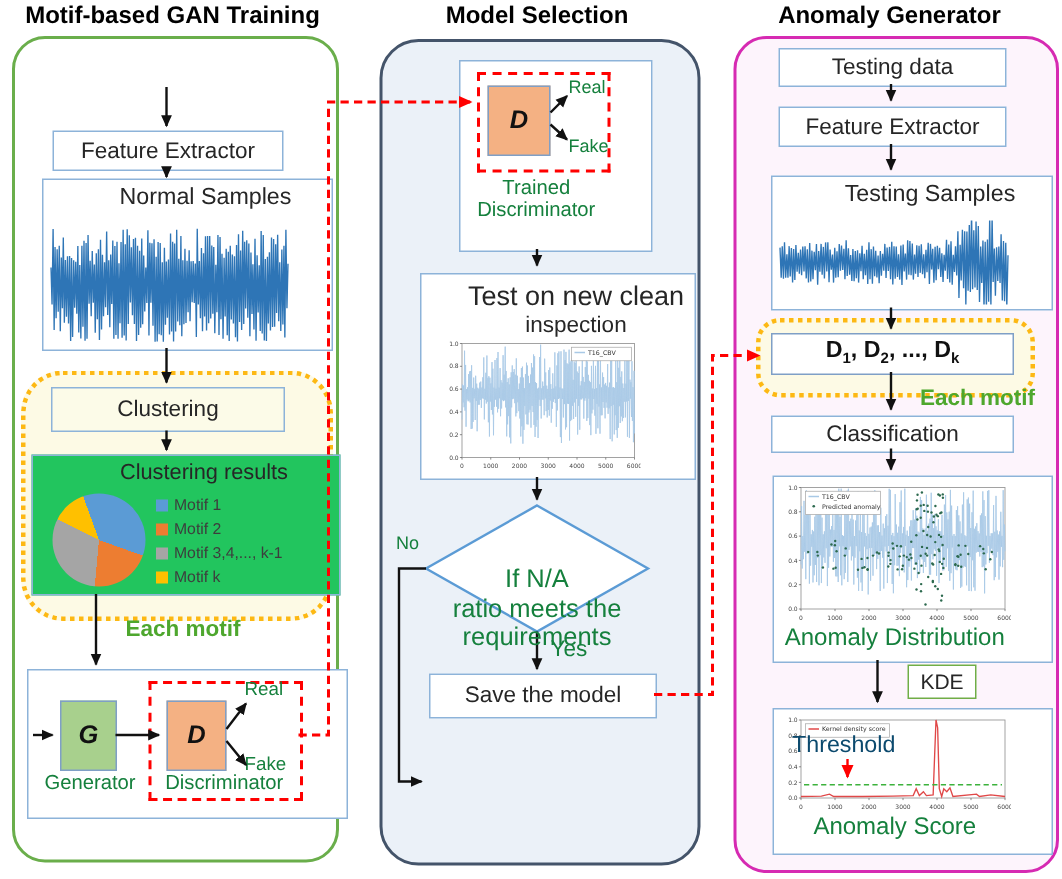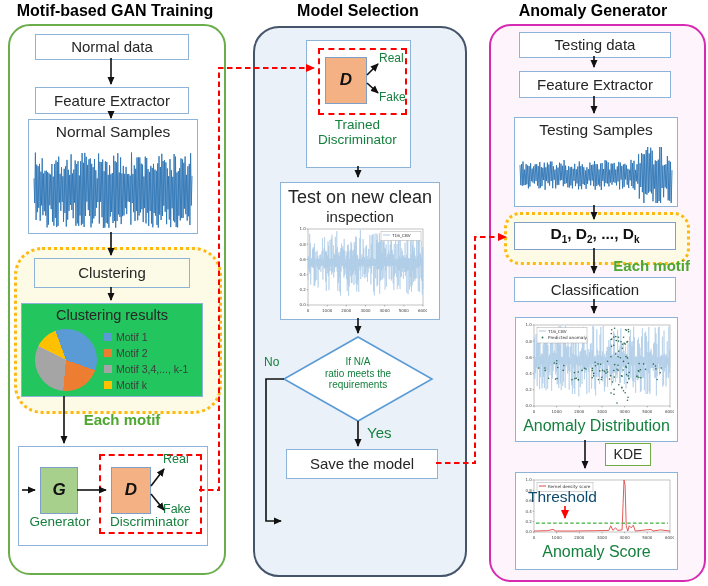--- a/index.html
+++ b/index.html
@@ -3,21 +3,21 @@
 <meta charset="utf-8">
 <style>
   html,body{margin:0;padding:0;background:#fff;}
   .canvas{position:relative;width:708px;height:586px;background:#fff;
           font-family:"Liberation Sans",sans-serif;overflow:hidden;}
   .col-title{position:absolute;font-weight:700;font-size:16px;text-align:center;color:#000;}
   .panel{position:absolute;background:#fff;border:2.5px solid #888;border-radius:22px;}
   .box{position:absolute;background:#fff;border:1.5px solid #8db3d9;display:flex;
        align-items:center;justify-content:center;text-align:center;color:#262626;
        font-size:15px;line-height:1.2;}
-  .bigbox{position:absolute;background:#fff;border:1.5px solid #8db3d9;color:#262626;}
+  .bigbox{position:absolute;background:#fff;border:1.5px solid #8db3d9;color:#262626;padding-left:24px;}
   .bigbox .bb-title{display:block;width:100%;text-align:center;margin-top:3px;font-size:15.5px;}
   .label{position:absolute;color:#15803d;}
   .green-bold{font-weight:700;font-size:15px;}
   .dashed-red{position:absolute;border:2px dashed #ff0000;}
   .gd{font-weight:700;font-style:italic;font-size:17px;color:#111;}
   .dotted{position:absolute;border:3.5px dotted #fdb813;border-radius:28px;}
   .legend-row{display:flex;align-items:center;gap:4px;height:16px;font-size:10.5px;color:#3d3d3d;}
   .legend-sq{width:8px;height:8px;flex:0 0 8px;}
   sub{font-size:10px;}
   svg.plot, svg.wave{position:absolute;}
@@ -29,21 +29,20 @@
 <div class="canvas">
 
   <div class="col-title" style="left:0;top:2px;width:230px">Motif-based GAN Training</div>
   <div class="col-title" style="left:255px;top:2px;width:206px">Model Selection</div>
   <div class="col-title" style="left:478px;top:2px;width:230px">Anomaly Generator</div>
 
   <div class="panel" style="left: 8px; top: 24px; width: 214px; height: 547px; border-color: rgb(106, 174, 75);"></div>
   <div class="panel" style="left: 253px; top: 26px; width: 210px; height: 547px; border-radius: 26px; border-color: rgb(68, 84, 106); background-color: rgb(235, 241, 248);"></div>
   <div class="panel" style="left: 489px; top: 24px; width: 213px; height: 554px; border-color: rgb(214, 42, 178); background-color: rgb(253, 244, 252);"></div>
 
-  <div class="box" style="left:35px;top:34px;width:152px;height:24px">Normal data</div>
   <div class="box" style="left:35px;top:87px;width:152px;height:25px">Feature Extractor</div>
 
   <div class="bigbox" style="left:28px;top:119px;width:168px;height:113px">
     <span class="bb-title">Normal Samples</span>
     <svg class="wave" id="wave1" width="162" height="80" style="left:3px;top:30px">
         <path d="M2.0,28.3L2.7,53.0L3.4,2.6L4.1,70.0L4.7,14.7L5.4,62.2L6.1,16.2L6.8,57.8L7.5,13.9L8.2,70.8L8.9,21.7L9.6,55.5L10.2,8.3L10.9,65.2L11.6,23.4L12.3,61.2L13.0,20.8L13.7,65.6L14.4,20.7L15.1,77.4L15.7,22.0L16.4,74.7L17.1,23.5L17.8,55.2L18.5,24.5L19.2,59.1L19.9,14.0L20.5,71.7L21.2,26.6L21.9,75.7L22.6,13.9L23.3,67.9L24.0,10.5L24.7,77.1L25.4,12.0L26.0,75.9L26.7,6.6L27.4,52.5L28.1,23.9L28.8,60.9L29.5,17.3L30.2,51.9L30.9,26.3L31.5,71.8L32.2,18.8L32.9,62.8L33.6,16.1L34.3,76.6L35.0,9.9L35.7,69.7L36.3,19.8L37.0,60.9L37.7,24.9L38.4,54.9L39.1,4.3L39.8,60.0L40.5,23.5L41.2,68.2L41.8,19.6L42.5,52.6L43.2,10.4L43.9,75.9L44.6,14.0L45.3,73.4L46.0,11.2L46.7,75.9L47.3,25.5L48.0,65.5L48.7,11.3L49.4,75.1L50.1,3.1L50.8,73.7L51.5,12.8L52.1,77.0L52.8,2.9L53.5,66.0L54.2,6.8L54.9,51.6L55.6,14.9L56.3,60.1L57.0,9.3L57.6,66.0L58.3,8.5L59.0,77.4L59.7,13.8L60.4,73.3L61.1,17.2L61.8,68.5L62.5,9.0L63.1,66.1L63.8,20.3L64.5,57.7L65.2,28.4L65.9,52.0L66.6,3.5L67.3,73.6L67.9,11.8L68.6,51.8L69.3,12.1L70.0,67.2L70.7,9.5L71.4,77.9L72.1,21.2L72.8,77.6L73.4,11.3L74.1,72.8L74.8,12.0L75.5,73.5L76.2,24.9L76.9,77.8L77.6,15.1L78.3,66.5L78.9,24.3L79.6,61.9L80.3,23.0L81.0,73.0L81.7,5.7L82.4,71.0L83.1,11.1L83.7,77.7L84.4,12.4L85.1,71.0L85.8,3.2L86.5,64.4L87.2,22.5L87.9,66.9L88.6,7.4L89.2,74.1L89.9,23.5L90.6,66.2L91.3,15.9L92.0,65.4L92.7,23.8L93.4,58.1L94.1,16.9L94.7,64.1L95.4,24.1L96.1,51.5L96.8,24.0L97.5,52.0L98.2,25.7L98.9,74.7L99.5,2.5L100.2,53.0L100.9,24.0L101.6,62.2L102.3,15.3L103.0,70.9L103.7,18.8L104.4,61.0L105.0,7.5L105.7,70.3L106.4,7.3L107.1,65.5L107.8,7.4L108.5,62.4L109.2,13.6L109.9,59.2L110.5,14.6L111.2,72.1L111.9,26.5L112.6,58.1L113.3,6.6L114.0,73.4L114.7,8.0L115.3,62.8L116.0,19.1L116.7,75.9L117.4,21.9L118.1,61.0L118.8,15.9L119.5,73.5L120.2,17.9L120.8,77.3L121.5,13.9L122.2,63.0L122.9,19.6L123.6,65.7L124.3,20.8L125.0,74.9L125.7,13.4L126.3,77.6L127.0,6.2L127.7,64.6L128.4,17.0L129.1,70.0L129.8,3.8L130.5,66.0L131.1,11.1L131.8,55.7L132.5,10.2L133.2,61.8L133.9,12.4L134.6,74.2L135.3,18.4L136.0,59.3L136.6,26.2L137.3,69.6L138.0,9.1L138.7,77.1L139.4,20.2L140.1,58.3L140.8,26.8L141.5,70.6L142.1,4.0L142.8,72.3L143.5,6.6L144.2,77.0L144.9,22.6L145.6,77.4L146.3,21.1L146.9,65.7L147.6,18.2L148.3,70.4L149.0,8.4L149.7,68.0L150.4,9.3L151.1,67.9L151.8,12.8L152.4,58.6L153.1,6.5L153.8,64.2L154.5,24.9L155.2,70.6L155.9,16.3L156.6,66.3L157.3,13.9L157.9,75.0L158.6,3.2L159.3,55.5L160.0,25.9" fill="none" stroke="#2e75b6" stroke-width="0.9"></path>
       </svg>
   </div>
 
   <div class="dotted" style="left: 14px; top: 247px; width: 202px; height: 161px; border-color: rgb(253, 184, 19); background-color: rgb(253, 250, 229);"></div>
@@ -124,21 +123,21 @@
         <text x="110.83333333333333" y="87" font-size="4" text-anchor="middle" fill="#444" font-family="DejaVu Sans">5000</text>
         <line x1="130" y1="80" x2="130" y2="81.4" stroke="#666" stroke-width="0.5"></line>
         <text x="130" y="87" font-size="4" text-anchor="middle" fill="#444" font-family="DejaVu Sans">6000</text>
         <path d="M15.0,54.7L15.3,31.4L15.7,43.3L16.0,32.0L16.4,46.5L16.7,8.8L17.0,48.8L17.4,18.3L17.7,59.5L18.0,34.4L18.4,41.3L18.7,33.2L19.1,42.5L19.4,24.4L19.7,42.0L20.1,22.6L20.4,43.3L20.8,22.3L21.1,61.0L21.4,18.5L21.8,60.7L22.1,33.6L22.4,56.3L22.8,26.7L23.1,40.5L23.5,34.2L23.8,55.0L24.1,25.5L24.5,42.3L24.8,30.8L25.1,62.5L25.5,33.5L25.8,44.8L26.2,34.2L26.5,44.8L26.8,30.1L27.2,41.6L27.5,29.4L27.9,46.9L28.2,33.4L28.5,40.5L28.9,26.5L29.2,40.8L29.5,13.3L29.9,54.6L30.2,34.2L30.6,41.5L30.9,23.5L31.2,44.0L31.6,12.0L31.9,42.8L32.3,26.9L32.6,56.5L32.9,25.8L33.3,66.0L33.6,26.8L33.9,42.7L34.3,30.6L34.6,48.3L35.0,16.4L35.3,51.3L35.6,20.8L36.0,65.2L36.3,33.4L36.6,46.2L37.0,15.0L37.3,41.4L37.7,34.1L38.0,46.1L38.3,13.7L38.7,49.9L39.0,9.7L39.4,47.5L39.7,33.4L40.0,40.5L40.4,20.4L40.7,52.5L41.0,28.4L41.4,47.3L41.7,30.1L42.1,41.8L42.4,11.8L42.7,42.4L43.1,24.8L43.4,41.9L43.8,6.1L44.1,46.6L44.4,22.3L44.8,65.9L45.1,29.7L45.4,57.9L45.8,27.2L46.1,52.4L46.5,31.3L46.8,66.6L47.1,26.6L47.5,70.6L47.8,23.2L48.1,46.6L48.5,18.6L48.8,41.1L49.2,23.0L49.5,40.7L49.8,21.1L50.2,43.8L50.5,24.8L50.9,52.6L51.2,13.9L51.5,50.4L51.9,25.5L52.2,43.2L52.5,34.4L52.9,49.1L53.2,30.7L53.6,54.0L53.9,26.6L54.2,66.0L54.6,20.4L54.9,59.2L55.3,19.4L55.6,70.8L55.9,26.7L56.3,61.6L56.6,33.8L56.9,45.6L57.3,24.4L57.6,51.3L58.0,16.8L58.3,57.8L58.6,18.7L59.0,58.0L59.3,25.6L59.6,50.0L60.0,30.5L60.3,48.1L60.7,24.7L61.0,60.1L61.3,17.0L61.7,45.6L62.0,20.1L62.4,49.7L62.7,11.3L63.0,58.3L63.4,12.5L63.7,66.3L64.0,29.7L64.4,59.5L64.7,30.4L65.1,54.9L65.4,34.1L65.7,67.0L66.1,33.5L66.4,41.5L66.8,13.0L67.1,45.7L67.4,4.8L67.8,54.0L68.1,33.9L68.4,41.3L68.8,29.4L69.1,41.5L69.5,32.3L69.8,51.8L70.1,14.1L70.5,40.6L70.8,23.3L71.1,49.1L71.5,32.1L71.8,53.3L72.2,34.3L72.5,48.3L72.8,21.7L73.2,52.1L73.5,20.0L73.9,42.0L74.2,31.1L74.5,56.8L74.9,34.3L75.2,47.5L75.5,23.9L75.9,42.9L76.2,33.9L76.6,41.1L76.9,9.9L77.2,43.7L77.6,32.6L77.9,59.6L78.3,18.6L78.6,48.6L78.9,10.5L79.3,41.0L79.6,9.3L79.9,40.5L80.3,33.3L80.6,66.4L81.0,9.2L81.3,70.3L81.6,34.0L82.0,41.0L82.3,34.1L82.6,53.3L83.0,8.1L83.3,44.4L83.7,15.0L84.0,61.3L84.3,9.6L84.7,59.8L85.0,17.2L85.4,44.1L85.7,17.8L86.0,44.3L86.4,8.1L86.7,68.7L87.0,16.6L87.4,55.7L87.7,15.4L88.1,54.8L88.4,13.8L88.7,45.5L89.1,28.2L89.4,54.3L89.8,16.0L90.1,43.3L90.4,17.0L90.8,52.9L91.1,8.8L91.4,40.9L91.8,22.7L92.1,64.7L92.5,23.7L92.8,45.6L93.1,19.3L93.5,61.5L93.8,32.0L94.1,41.2L94.5,29.1L94.8,41.3L95.2,12.5L95.5,40.5L95.8,26.3L96.2,54.1L96.5,29.6L96.9,42.1L97.2,19.7L97.5,40.5L97.9,11.4L98.2,55.6L98.5,16.0L98.9,53.7L99.2,24.9L99.6,40.8L99.9,28.9L100.2,58.4L100.6,29.8L100.9,65.1L101.3,18.9L101.6,50.6L101.9,34.0L102.3,48.1L102.6,14.0L102.9,41.0L103.3,34.3L103.6,52.1L104.0,18.9L104.3,64.2L104.6,33.8L105.0,44.3L105.3,14.1L105.6,60.5L106.0,6.8L106.3,46.0L106.7,31.3L107.0,64.1L107.3,12.7L107.7,51.9L108.0,33.3L108.4,51.8L108.7,23.4L109.0,43.0L109.4,26.4L109.7,46.9L110.0,31.4L110.4,53.9L110.7,30.3L111.1,43.3L111.4,32.2L111.7,46.8L112.1,17.7L112.4,50.9L112.8,33.2L113.1,47.2L113.4,30.1L113.8,67.7L114.1,7.4L114.4,45.7L114.8,9.5L115.1,69.2L115.5,33.3L115.8,44.9L116.1,33.1L116.5,64.6L116.8,33.7L117.1,51.8L117.5,15.6L117.8,61.7L118.2,29.8L118.5,66.9L118.8,11.9L119.2,60.2L119.5,20.2L119.9,45.8L120.2,8.4L120.5,57.0L120.9,26.3L121.2,52.6L121.5,22.6L121.9,55.8L122.2,30.7L122.6,53.7L122.9,33.7L123.2,42.8L123.6,10.9L123.9,53.3L124.3,30.8L124.6,42.7L124.9,7.8L125.3,66.2L125.6,13.9L125.9,42.3L126.3,12.8L126.6,66.9L127.0,28.1L127.3,40.7L127.6,29.8L128.0,53.0L128.3,15.8L128.6,55.6L129.0,33.1L129.3,69.8L129.7,22.2L130.0,64.0" fill="none" stroke="#a9c9e6" stroke-width="0.6"></path>
         <rect x="88" y="6.5" width="40" height="9" fill="#fff" stroke="#aaa" stroke-width="0.5"></rect>
         <line x1="90" y1="10" x2="97" y2="10" stroke="#a9c9e6" stroke-width="1"></line>
         <text x="99" y="11.6" font-size="4.2" fill="#333" font-family="DejaVu Sans">T16_CBV</text>
       </svg>
   </div>
 
-  <div class="label z11" style="left:296px;top:356px;width:124px;text-align:center;font-size:10px;line-height:1.15">
+  <div class="label z11" style="left:296px;top:376px;width:124px;text-align:center;font-size:17px;line-height:1.15">
     <span>If N/A</span><br>
     <span>ratio meets the</span><br>
     <span>requirements</span>
   </div>
   <div class="label z11" style="left:264px;top:355px;font-size:12px">No</div>
   <div class="label z11" style="left:367px;top:424px;font-size:15px">Yes</div>
 
   <div class="box" style="left:286px;top:449px;width:150px;height:28px">Save the model</div>
 
   <div class="box" style="left:519px;top:32px;width:150px;height:24px">Testing data</div>

